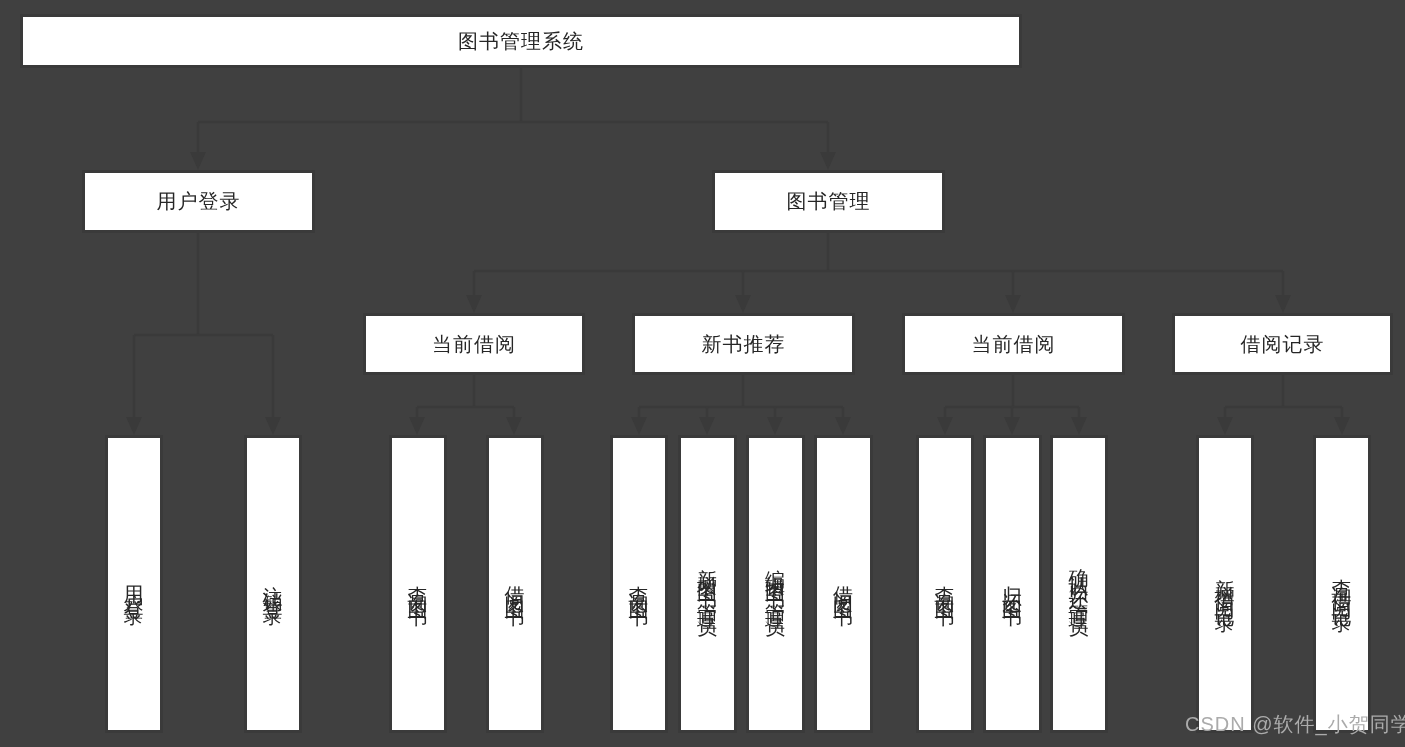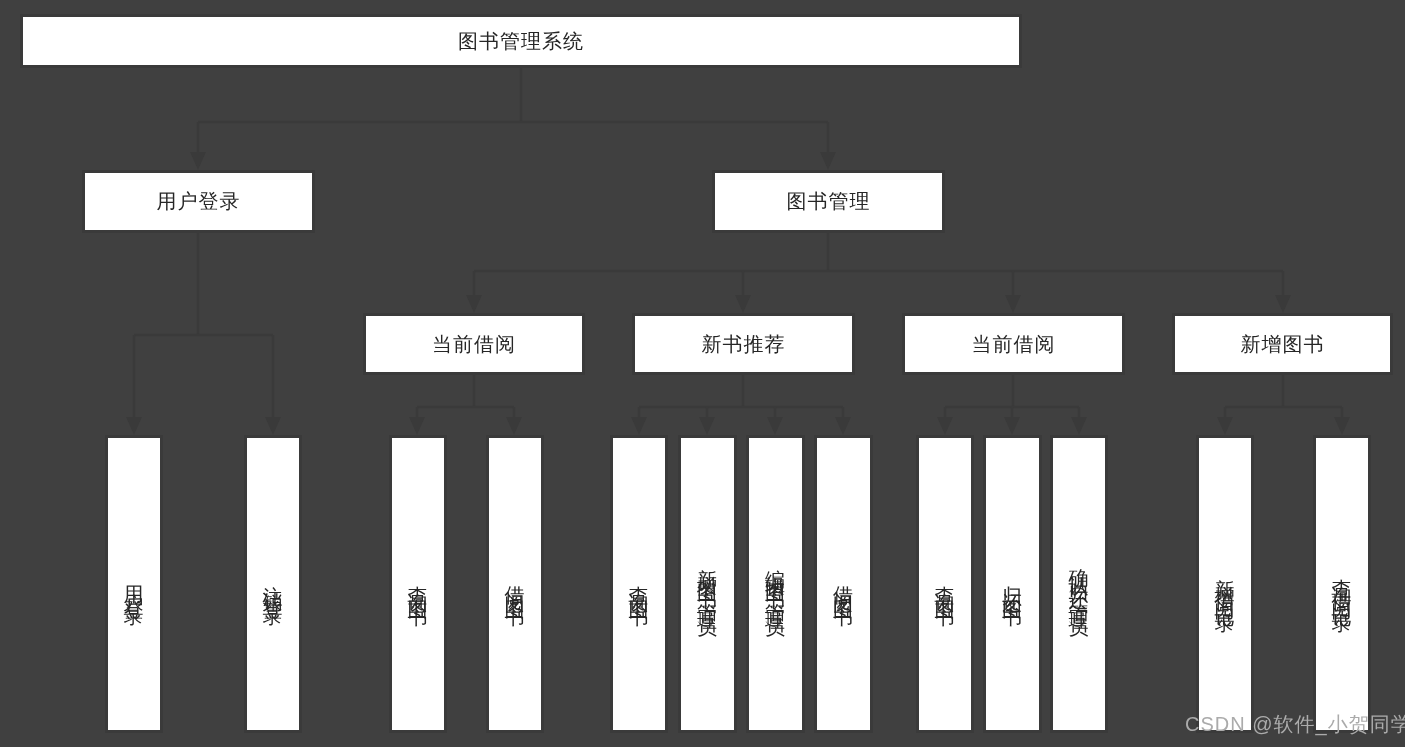--- a/index.html
+++ b/index.html
@@ -145,21 +145,21 @@
   <div class="box" style="left:363px;top:313px;width:222px;height:62px;">
     <span>当前借阅</span>
   </div>
   <div class="box" style="left:632px;top:313px;width:223px;height:62px;">
     <span>新书推荐</span>
   </div>
   <div class="box" style="left:902px;top:313px;width:223px;height:62px;">
     <span>当前借阅</span>
   </div>
   <div class="box" style="left:1172px;top:313px;width:221px;height:62px;">
-    <span>新增图书</span>
+    <span>借阅记录</span>
   </div>
 
   <div class="vbox" style="left:105px;width:58px;">
     <span>用户登录</span>
   </div>
   <div class="vbox" style="left:244px;width:58px;">
     <span>注销登录</span>
   </div>
 
   <div class="vbox" style="left:389px;width:58px;">

